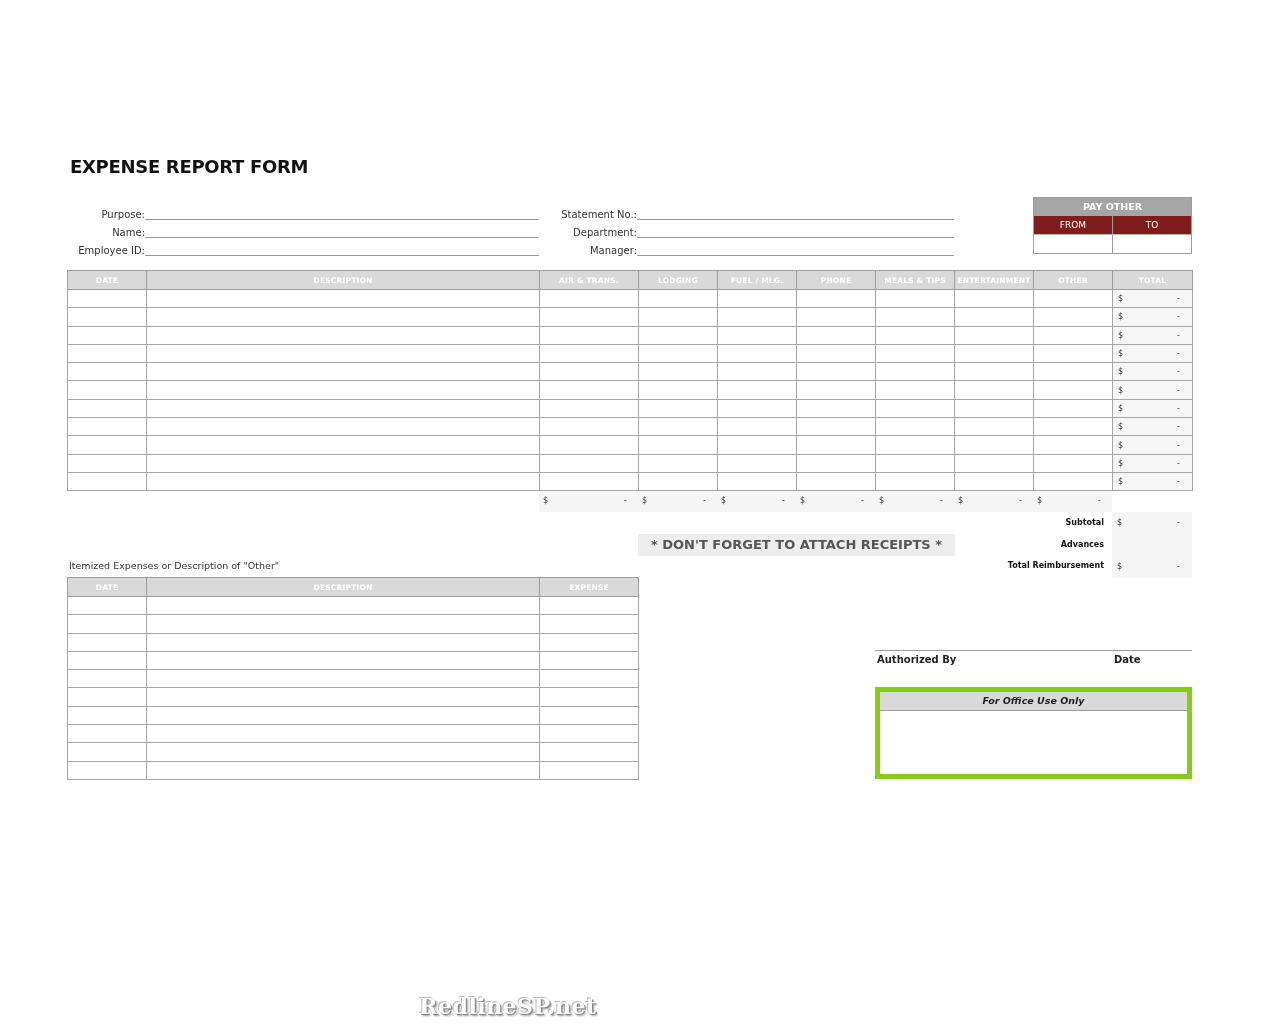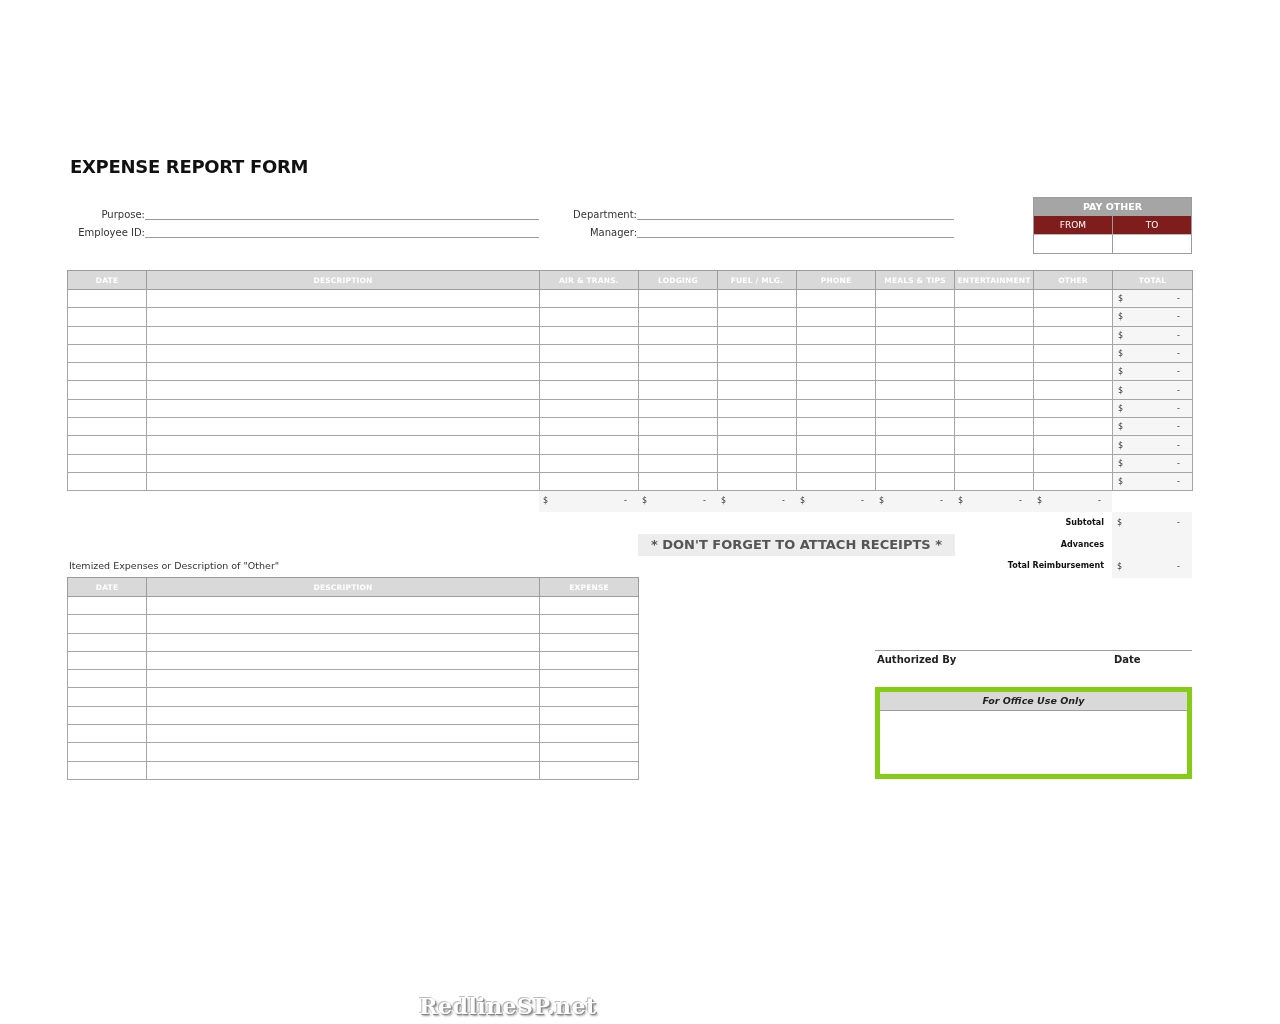--- a/index.html
+++ b/index.html
@@ -44,26 +44,34 @@
 <body>
 
 <div class="abs title">EXPENSE REPORT FORM</div>
 
 <div class="abs" style="left:70px; top:202px;">
   <div style="display:flex; align-items:flex-end; height:18px;">
     <div class="field-label" style="width:75px;">Purpose:</div>
     <div class="field-line" style="width:394px;"></div>
   </div>
   <div style="display:flex; align-items:flex-end; height:18px;">
+    <div class="field-label" style="width:75px;">Name:</div>
+    <div class="field-line" style="width:394px;"></div>
+  </div>
+  <div style="display:flex; align-items:flex-end; height:18px;">
     <div class="field-label" style="width:75px;">Employee ID:</div>
     <div class="field-line" style="width:394px;"></div>
   </div>
 </div>
 
 <div class="abs" style="left:552px; top:202px;">
+  <div style="display:flex; align-items:flex-end; height:18px;">
+    <div class="field-label" style="width:85px;">Statement No.:</div>
+    <div class="field-line" style="width:317px;"></div>
+  </div>
   <div style="display:flex; align-items:flex-end; height:18px;">
     <div class="field-label" style="width:85px;">Department:</div>
     <div class="field-line" style="width:317px;"></div>
   </div>
   <div style="display:flex; align-items:flex-end; height:18px;">
     <div class="field-label" style="width:85px;">Manager:</div>
     <div class="field-line" style="width:317px;"></div>
   </div>
 </div>
 

